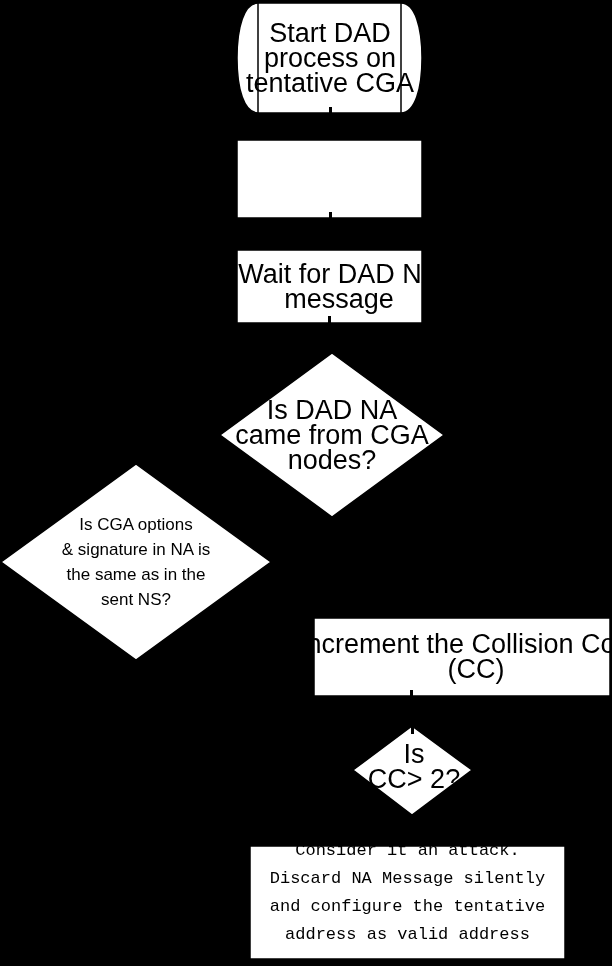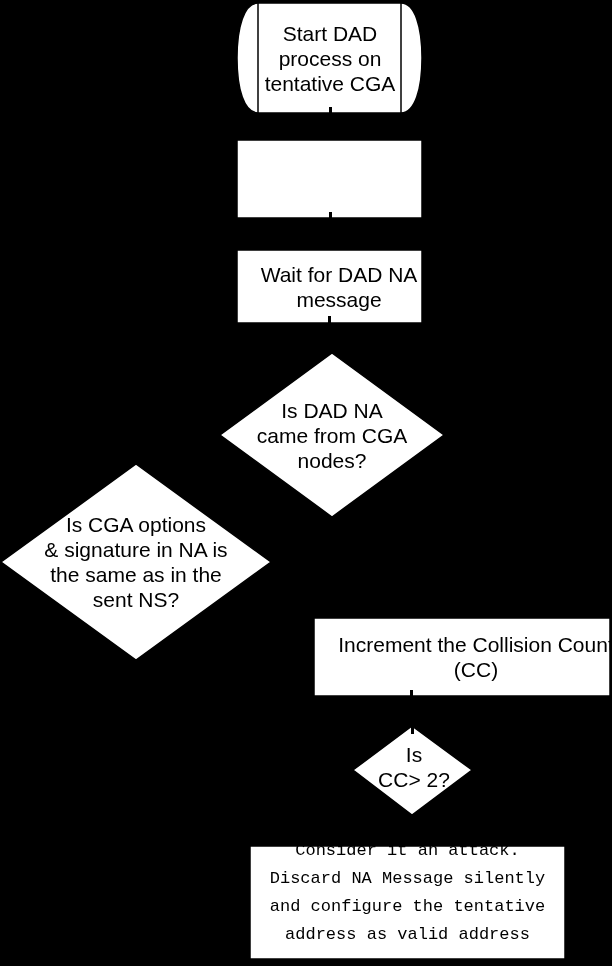--- a/index.html
+++ b/index.html
@@ -20,30 +20,30 @@
     left: 0;
     top: 0;
   }
   .node-label {
     position: absolute;
     display: flex;
     align-items: center;
     justify-content: center;
     text-align: center;
     color: #000000;
-    font-size: 21px;
+    font-size: 27px;
     line-height: 25px;
     white-space: pre;
     pointer-events: none;
   }
   .label-start      { left: 245px; top: 3px;   width: 170px; height: 110px; }
   .label-send-ns    { left: 237px; top: 140px; width: 185px; height: 78px;  }
   .label-wait-na    { left: 237px; top: 250px; width: 204px; height: 73px;  }
   .label-d-cga      { left: 232px; top: 375px; width: 200px; height: 120px; }
-  .label-d-options  { left: 26px;  top: 502px; width: 220px; height: 120px; font-size: 21px; }
+  .label-d-options  { left: 26px;  top: 502px; width: 220px; height: 120px; font-size: 17px; }
   .label-increment  { left: 314px; top: 618px; width: 296px; height: 78px; padding-left: 14px;  }
   .label-d-cc       { left: 364px; top: 727px; width: 100px; height: 80px;  }
   .label-attack     { left: 250px; top: 836px; width: 315px; height: 113px; font-size: 17px; line-height: 28px; font-family: Liberation Mono, monospace; }
 </style>
 </head>
 <body>
 
 <div class="canvas">
 
   <svg class="layer" width="612" height="966" viewBox="0 0 612 966">

